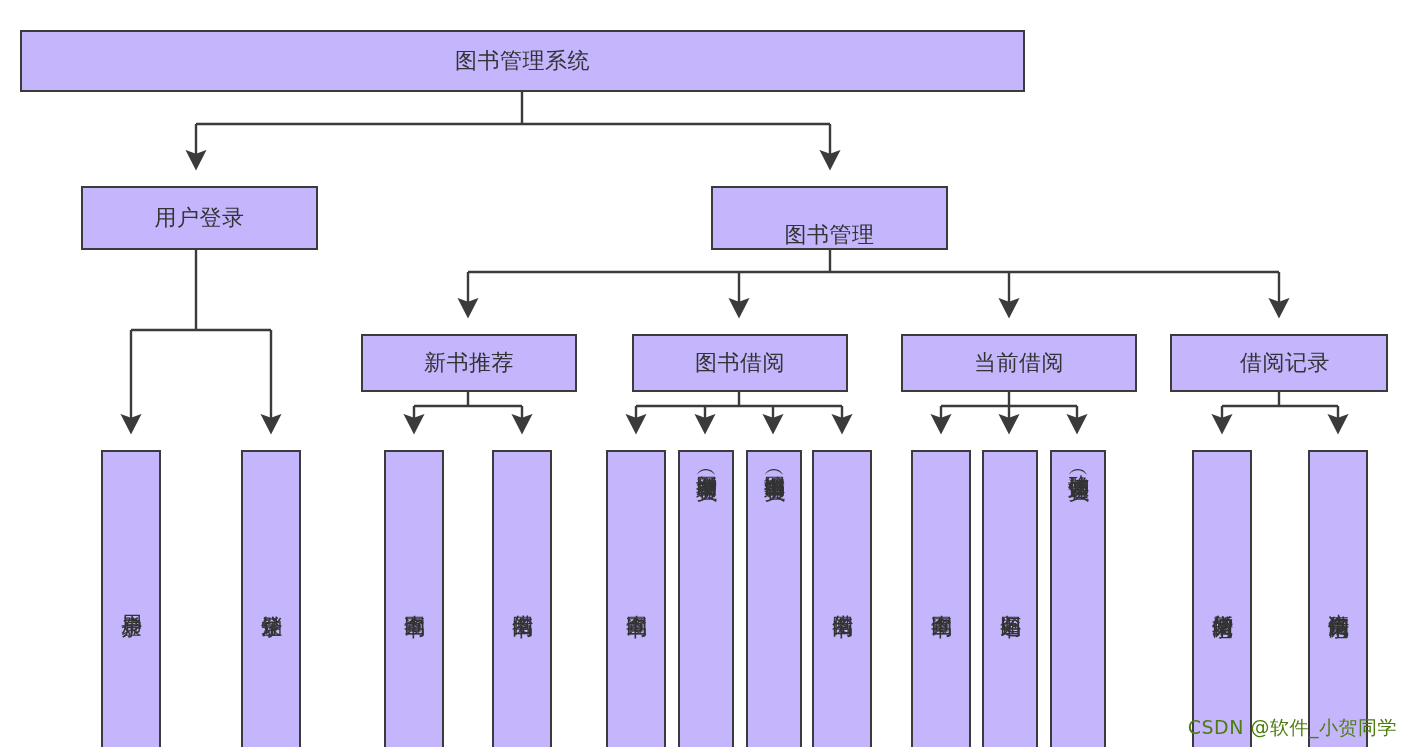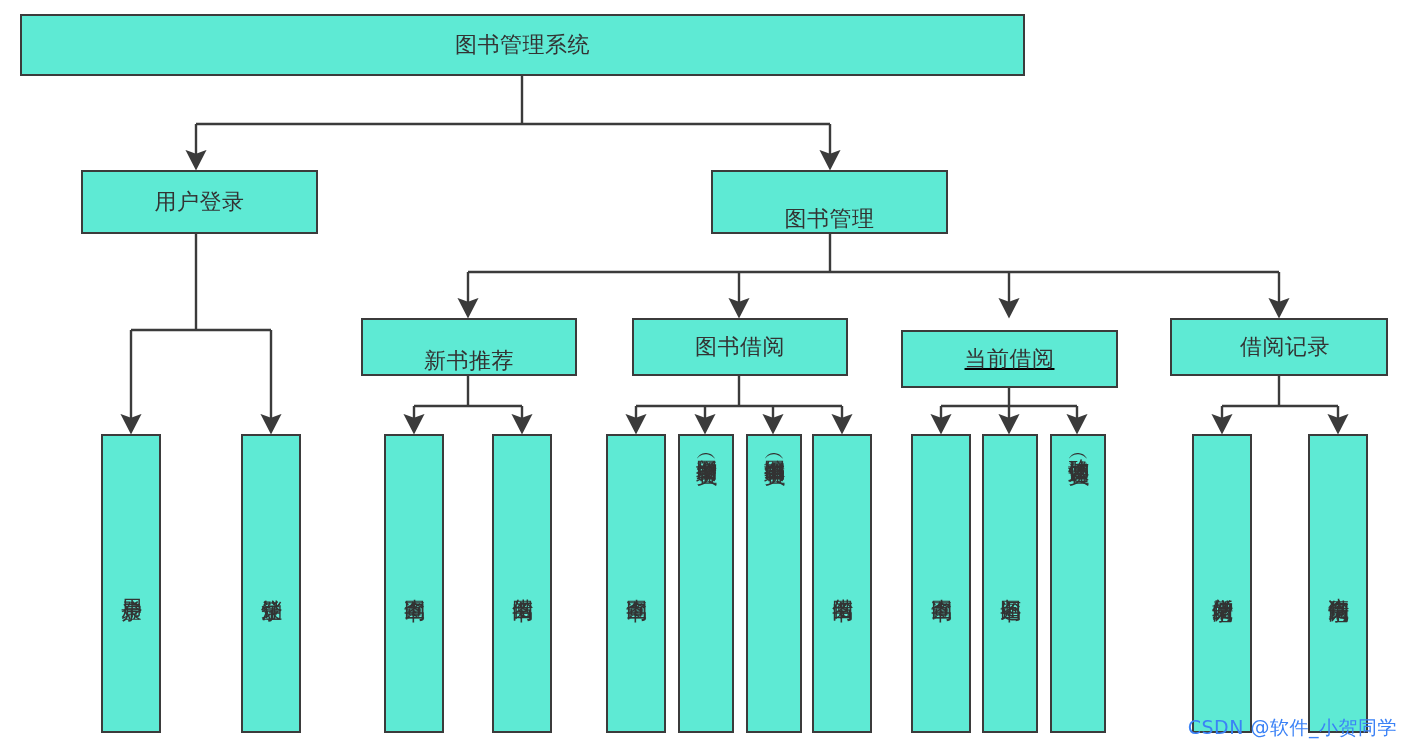--- a/index.html
+++ b/index.html
@@ -22,25 +22,26 @@
     position: absolute;
     left: 0;
     top: 0;
     width: 1405px;
     height: 747px;
   }
   .node {
     position: absolute;
     box-sizing: border-box;
     border: 2px solid #3b3b3b;
-    background: #5eead4;
+    background: #c4b5fd;
     display: flex;
     align-items: center;
     justify-content: center;
     z-index: 2;
+    margin-top: 16px;
   }
   .node-label {
     color: #333333;
     font-size: 22px;
     line-height: 1.25;
     letter-spacing: 0.5px;
     white-space: nowrap;
     text-align: center;
   }
   .node-leaf .node-label {
@@ -58,21 +59,21 @@
     padding-top: 6px;
   }
   .node-leaf.center-v {
     align-items: center;
     padding-top: 0;
   }
   #watermark {
     position: absolute;
     right: 8px;
     bottom: 6px;
-    color: #3b82f6;
+    color: #4d7c0f;
     font-size: 19px;
     letter-spacing: 0.5px;
     z-index: 5;
     white-space: nowrap;
   }
 </style>
 </head>
 <body>
 
 <div id="diagram-root">
@@ -135,29 +136,29 @@
   </div>
 
   <div class="node" style="left:81px; top:170px; width:237px; height:64px;">
     <span class="node-label">用户登录</span>
   </div>
 
   <div class="node" style="left:711px; top:170px; width:237px; height:64px;align-items:flex-end;">
     <span class="node-label">图书管理</span>
   </div>
 
-  <div class="node" style="left:361px; top:318px; width:216px; height:58px;align-items:flex-end;">
+  <div class="node" style="left:361px; top:318px; width:216px; height:58px;">
     <span class="node-label">新书推荐</span>
   </div>
 
   <div class="node" style="left:632px; top:318px; width:216px; height:58px;">
     <span class="node-label">图书借阅</span>
   </div>
 
-  <div class="node" style="left:901px; top:330px; width:217px; height:58px;text-decoration:underline;">
+  <div class="node" style="left:901px; top:318px; width:236px; height:58px;">
     <span class="node-label">当前借阅</span>
   </div>
 
   <div class="node" style="left:1170px; top:318px; width:218px; height:58px;padding-left:12px;">
     <span class="node-label">借阅记录</span>
   </div>
 
   <div class="node node-leaf center-v" style="left:101px; top:434px; width:60px; height:299px;">
     <span class="node-label">用户登录</span>
   </div>

